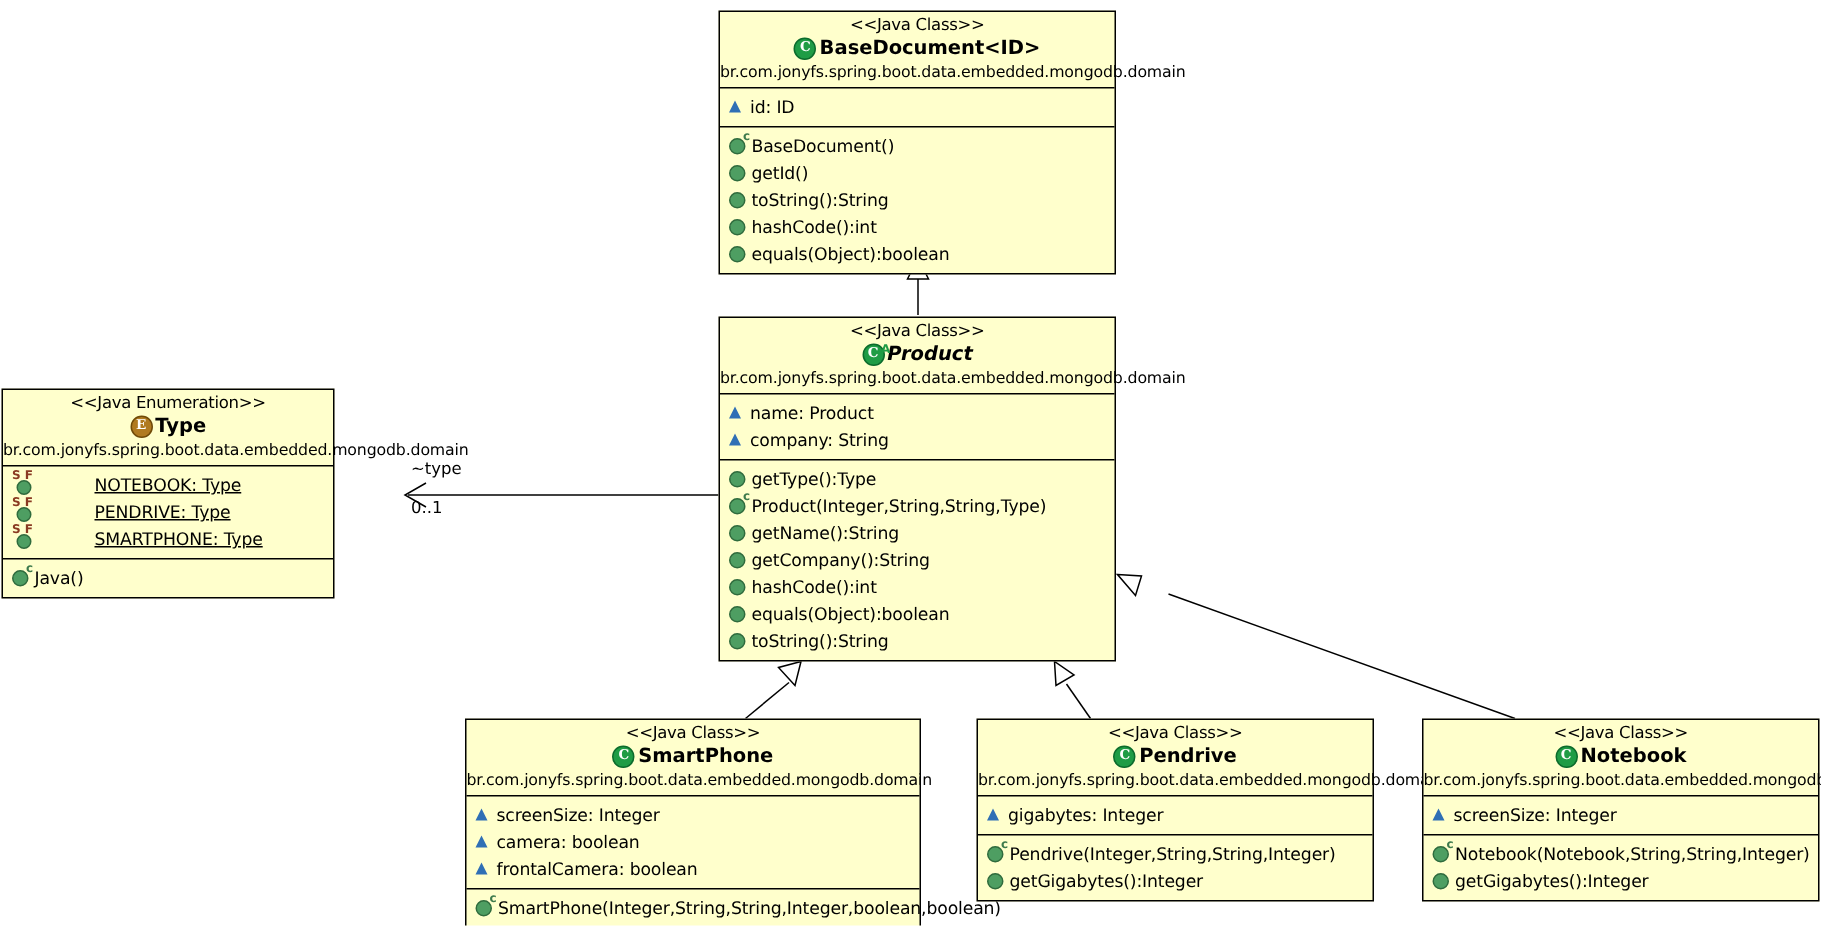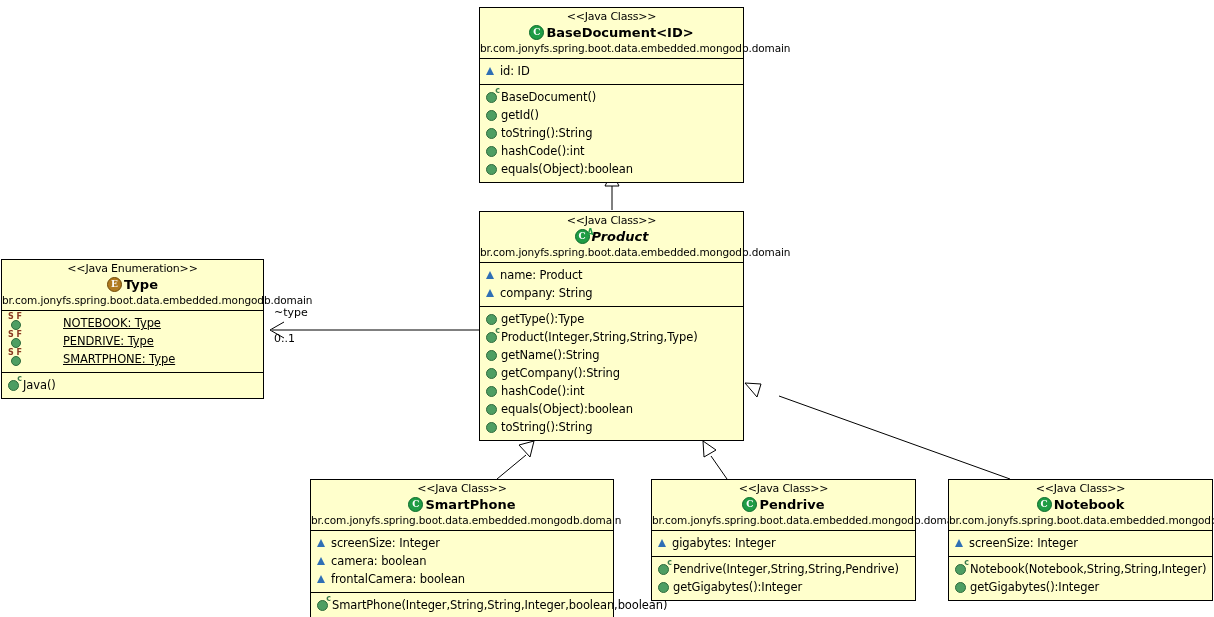--- a/index.html
+++ b/index.html
@@ -220,21 +220,21 @@
         <span class="ico ico-method"></span>
         <span class="mtext">equals(Object):boolean</span>
       </div>
       <div class="member">
         <span class="ico ico-method"></span>
         <span class="mtext">toString():String</span>
       </div>
     </div>
   </div>
 
-  <div class="uml-class" id="n-type" style="left:1px;top:259px;width:263px;">
+  <div class="uml-class" id="n-type" style="left:1px;top:259px;width:222px;">
     <div class="hdr">
       <div class="stereo">&lt;&lt;Java Enumeration&gt;&gt;</div>
       <div class="nameline">
         <span class="ico ico-enum">E</span>
         <span class="cname">Type</span>
       </div>
       <div class="pkg">br.com.jonyfs.spring.boot.data.embedded.mongodb.domain</div>
     </div>
     <div class="compartment">
       <div class="member static">
@@ -315,21 +315,21 @@
       <div class="member">
         <span class="ico ico-field"></span>
         <span class="mtext">gigabytes: Integer</span>
       </div>
     </div>
     <div class="compartment">
       <div class="member">
         <span class="ico ico-ctor">
             <span class="sup">c</span>
           </span>
-        <span class="mtext">Pendrive(Integer,String,String,Pendrive)</span>
+        <span class="mtext">Pendrive(Integer,String,String,Integer)</span>
       </div>
       <div class="member">
         <span class="ico ico-method"></span>
         <span class="mtext">getGigabytes():Integer</span>
       </div>
     </div>
   </div>
 
   <div class="uml-class" id="n-notebook" style="left:948px;top:479px;width:265px;">
     <div class="hdr">

